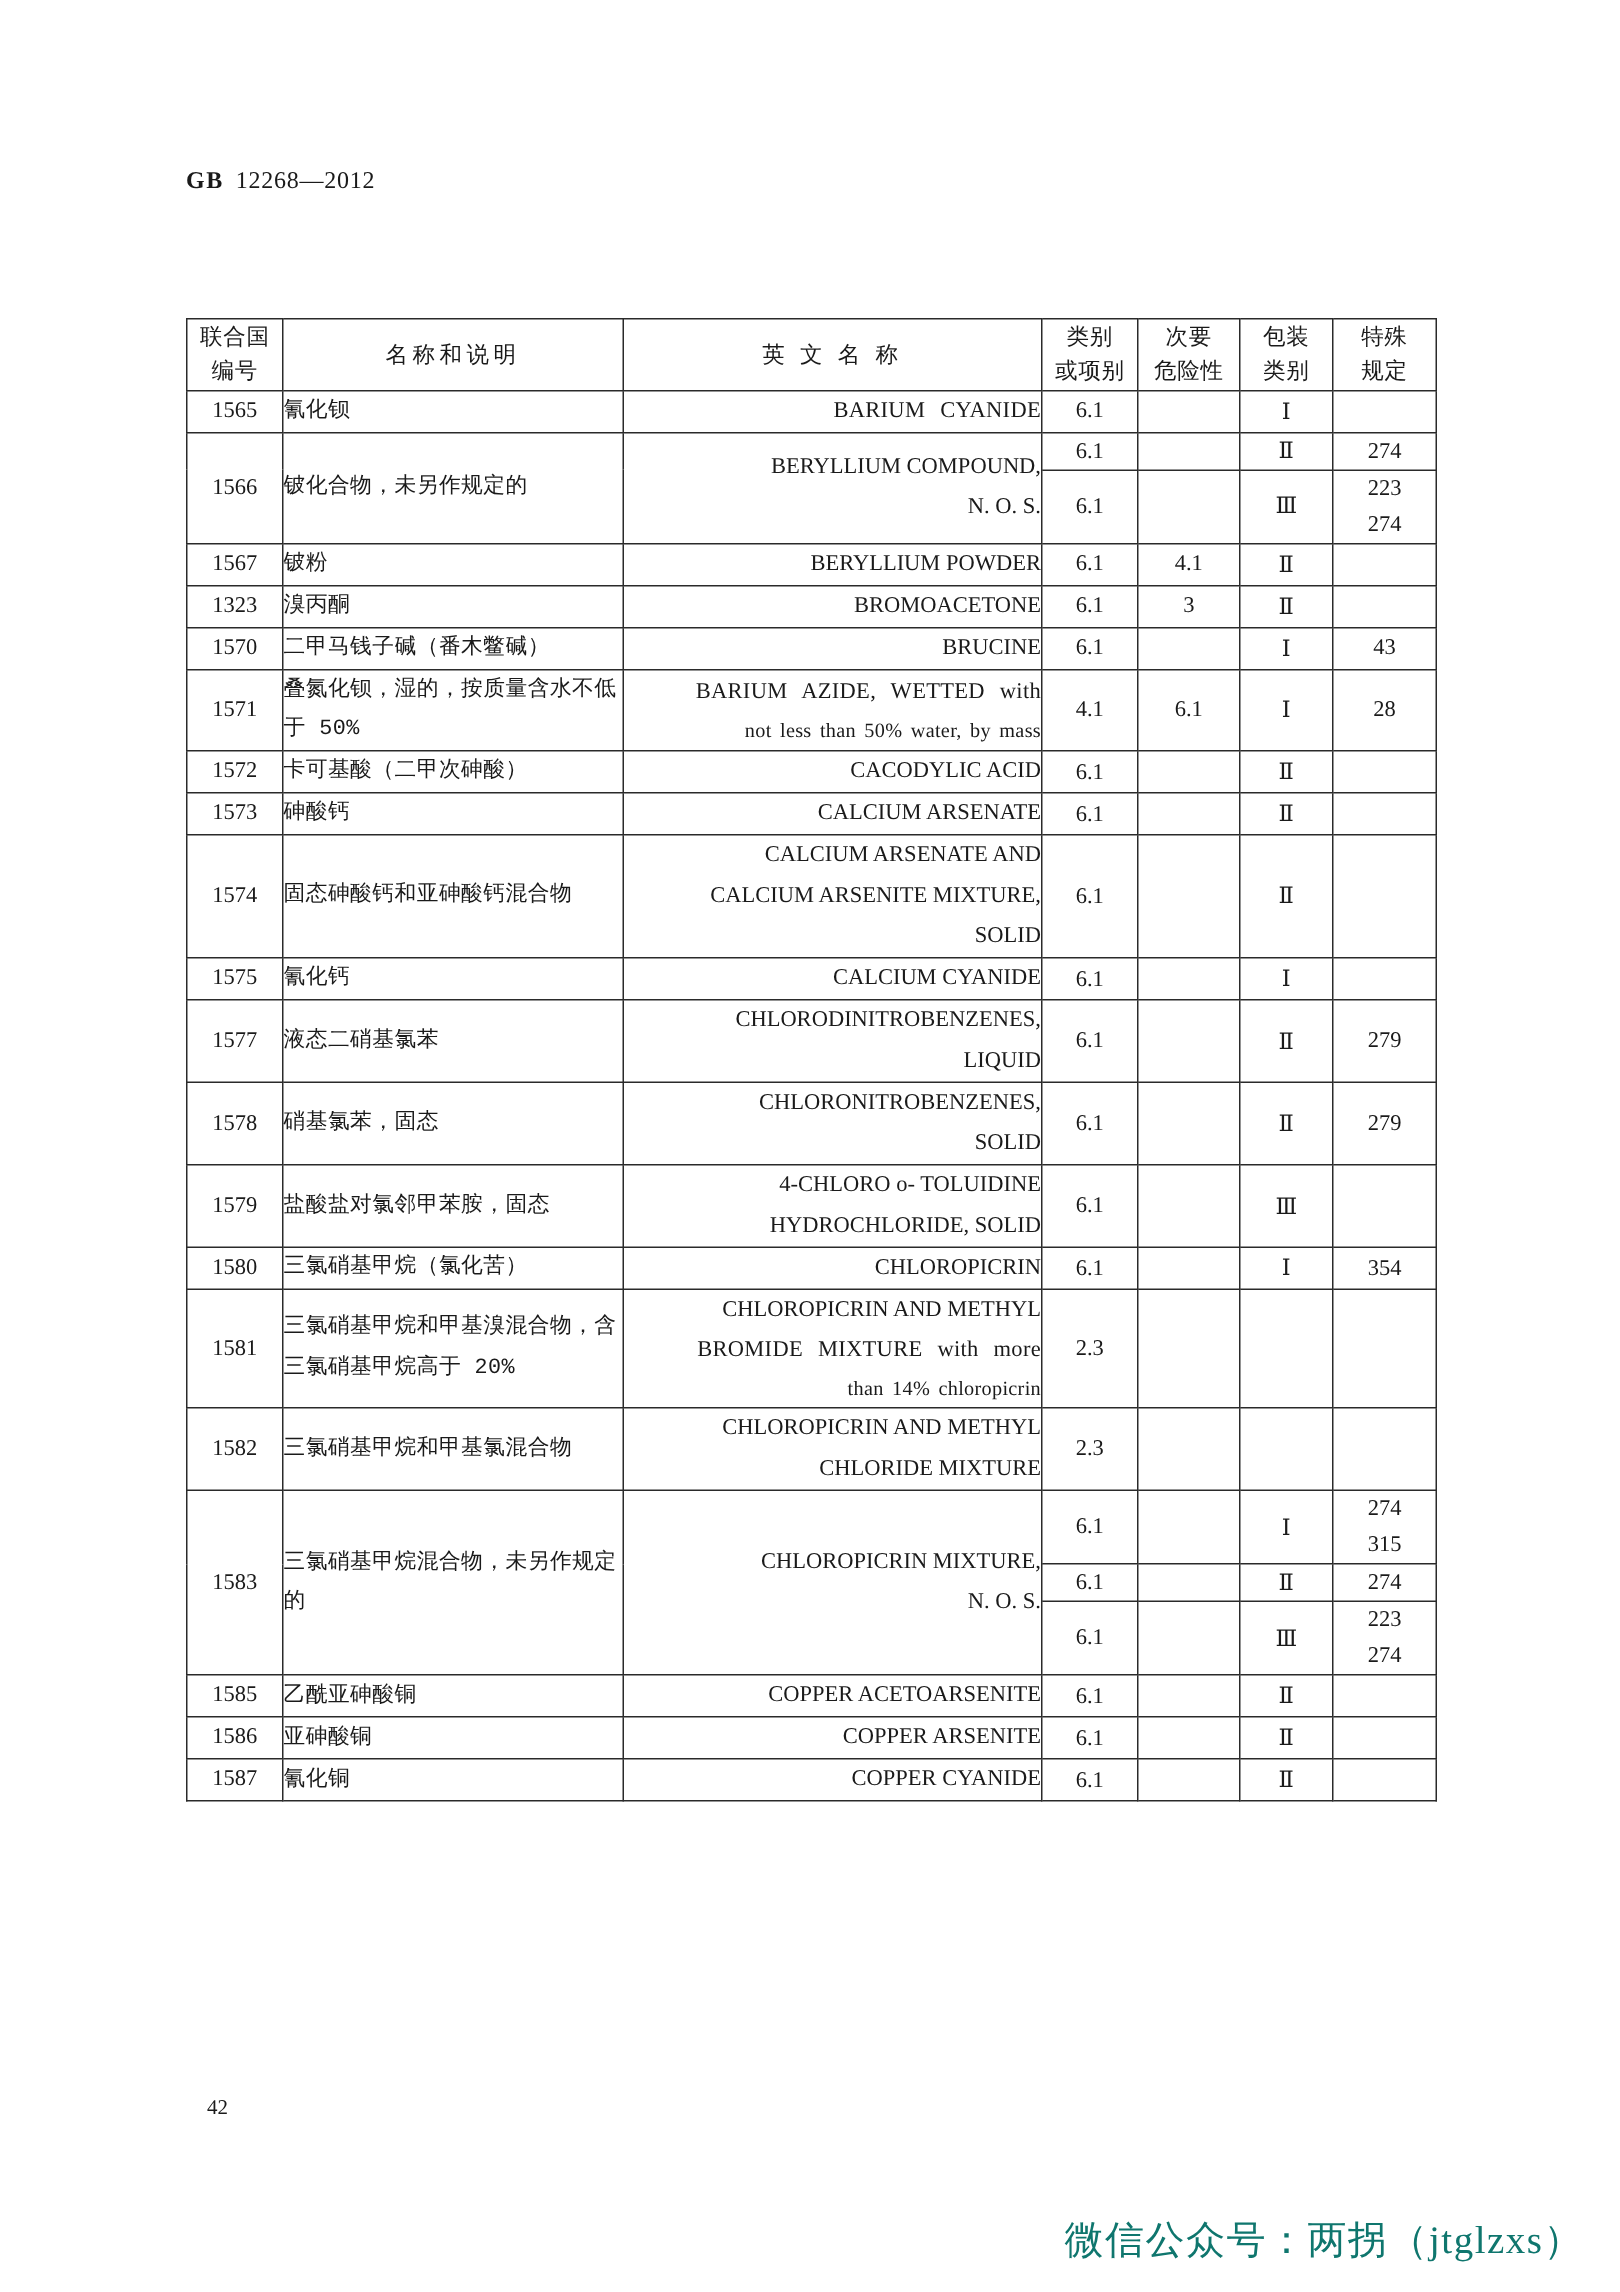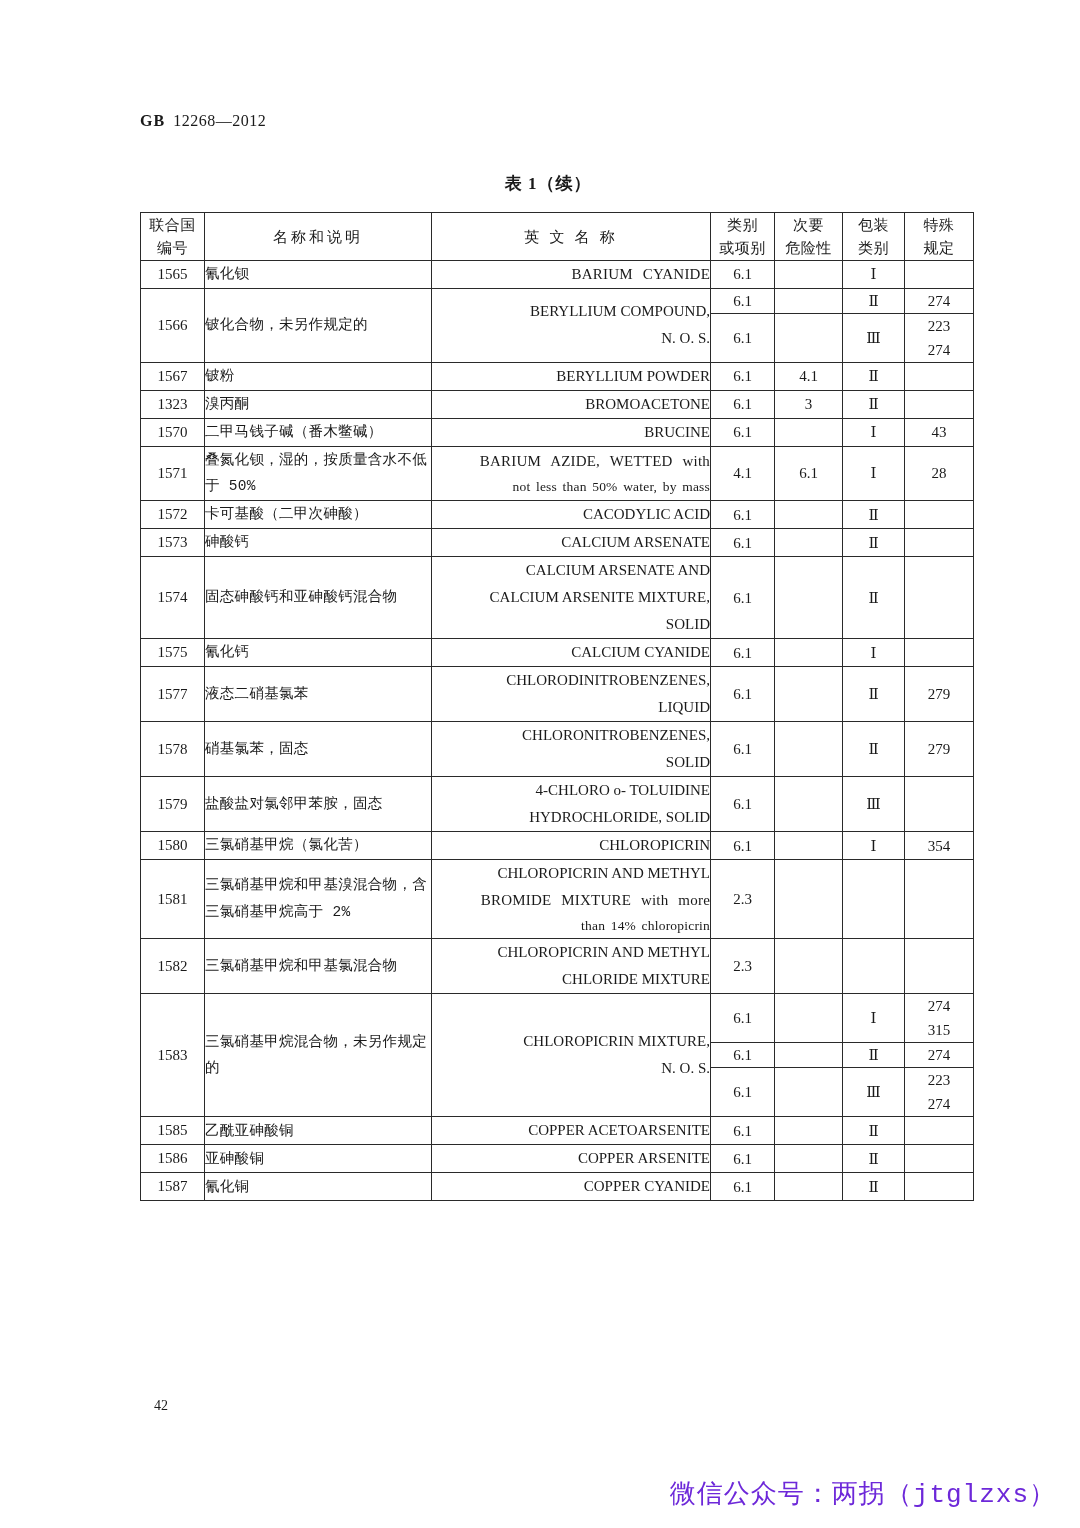--- a/index.html
+++ b/index.html
@@ -12,21 +12,20 @@
     height: 1528px;
     position: relative;
     font-family: "Liberation Serif", "DejaVu Serif", serif;
     color: #1a1a1a;
     overflow: hidden;
   }
 
   .page {
     position: absolute;
     inset: 0;
-    margin-left: 16px;
   }
 
   
   .std-header {
     position: absolute;
     left: 124px;
     top: 112px;
     font-size: 16px;
     letter-spacing: 0.5px;
     white-space: nowrap;
@@ -152,37 +151,36 @@
     position: absolute;
     left: 138px;
     top: 1398px;
     font-size: 14px;
     font-family: "Liberation Serif", serif;
   }
   .watermark {
     position: absolute;
     right: 24px;
     top: 1476px;
-    font-family: Liberation Mono, monospace;
+    font-family: Liberation Serif, serif;
     font-size: 26px;
-    color: #6d28d9;
+    color: #0f766e;
     letter-spacing: 1px;
     white-space: nowrap;
   }
 </style>
 </head>
 <body>
 
 <div class="page">
 
   <div class="std-header">
     <span class="std-prefix">GB</span><span class="std-number">12268—2012</span>
   </div>
 
-  <div class="table-caption">表 1（续）</div>
 
   <div class="tbl-wrap">
     <table class="gb">
       <colgroup>
         <col class="c-un">
           <col class="c-cn">
           <col class="c-en">
         <col class="c-class">
           <col class="c-sub">
           <col class="c-pack">
@@ -396,21 +394,21 @@
             </td>
             <td class="ctr">6.1</td>
             <td class="ctr"></td>
             <td class="roman">Ⅰ</td>
             <td class="ctr">
               <span class="stack">354</span>
             </td>
           </tr>
           <tr>
             <td class="un" rowspan="1">1581</td>
-            <td class="cn" rowspan="1">三氯硝基甲烷和甲基溴混合物，含三氯硝基甲烷高于 2%</td>
+            <td class="cn" rowspan="1">三氯硝基甲烷和甲基溴混合物，含三氯硝基甲烷高于 20%</td>
             <td class="en" rowspan="1">
               <span class="justify">CHLOROPICRIN AND METHYL</span>
               <span class="justify spread">BROMIDE  MIXTURE  with  more</span>
               <span class="justify spread small">than 14% chloropicrin</span>
             </td>
             <td class="ctr">2.3</td>
             <td class="ctr"></td>
             <td class="roman"></td>
             <td class="ctr"></td>
           </tr>

